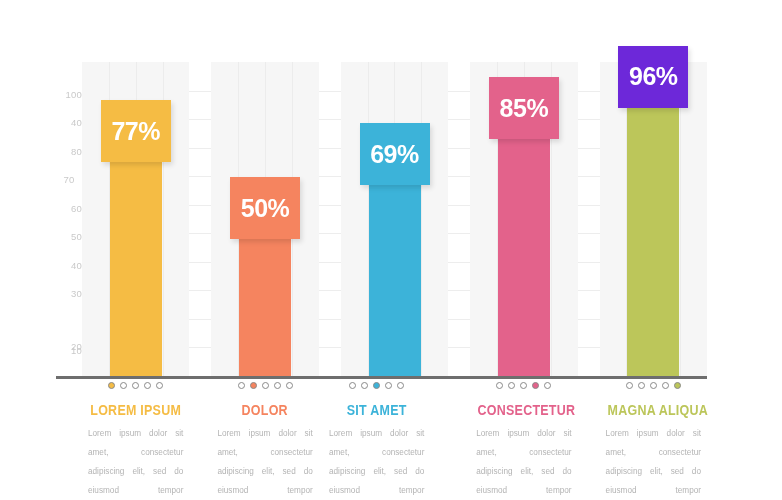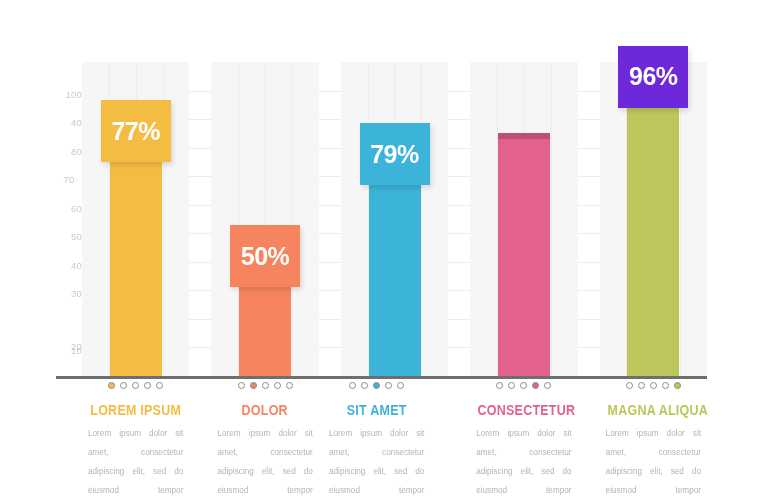--- a/index.html
+++ b/index.html
@@ -200,38 +200,39 @@
       </div>
       <div class="badge" style="left: 18.7px; top: 38.2px; width: 70px; height: 62px; background: rgb(245, 188, 68);">77%</div>
       <div class="panel" style="left: 129.4px; width: 107.4px; background: rgb(246, 246, 246);">
         <div class="vline" style="left: 26.85px;"></div>
         <div class="vline" style="left: 53.7px;"></div>
         <div class="vline" style="left: 80.55px;"></div>
       </div>
       <div class="bar" style="left: 157.1px; width: 52px; height: 142.727px; background: rgb(245, 132, 95);">
         <div class="fold"></div>
       </div>
-      <div class="badge" style="left: 148.1px; top: 115.273px; width: 70px; height: 62px; background: rgb(245, 132, 95); margin-top: 48px;">50%</div>
+      <div class="badge" style="left: 148.1px; top: 115.273px; width: 70px; height: 62px; background: rgb(245, 132, 95);">50%</div>
       <div class="panel" style="left: 258.8px; width: 107.4px; background: rgb(246, 246, 246);">
         <div class="vline" style="left: 26.85px;"></div>
         <div class="vline" style="left: 53.7px;"></div>
         <div class="vline" style="left: 80.55px;"></div>
       </div>
       <div class="bar" style="left: 286.5px; width: 52px; height: 196.964px; background: rgb(60, 179, 217);">
         <div class="fold"></div>
       </div>
-      <div class="badge" style="left: 277.5px; top: 61.0364px; width: 70px; height: 62px; background: rgb(60, 179, 217);">79%</div>
+      <div class="badge" style="left: 277.5px; top: 61.0364px; width: 70px; height: 62px; background: rgb(60, 179, 217);">69%</div>
       <div class="panel" style="left: 388.2px; width: 107.4px; background: rgb(246, 246, 246);">
         <div class="vline" style="left: 26.85px;"></div>
         <div class="vline" style="left: 53.7px;"></div>
         <div class="vline" style="left: 80.55px;"></div>
       </div>
       <div class="bar" style="left: 415.9px; width: 52px; height: 242.636px; background: rgb(227, 98, 139);">
         <div class="fold"></div>
       </div>
+      <div class="badge" style="left: 406.9px; top: 15.3636px; width: 70px; height: 62px; background: rgb(227, 98, 139);">85%</div>
       <div class="panel" style="left: 517.6px; width: 107.4px; background: rgb(246, 246, 246);">
         <div class="vline" style="left: 26.85px;"></div>
         <div class="vline" style="left: 53.7px;"></div>
         <div class="vline" style="left: 80.55px;"></div>
       </div>
       <div class="bar" style="left: 545.3px; width: 52px; height: 274.036px; background: rgb(188, 198, 90);">
         <div class="fold"></div>
       </div>
       <div class="badge" style="left: 536.3px; top: -16.0364px; width: 70px; height: 62px; background: #6d28d9;">96%</div>
     </div>

